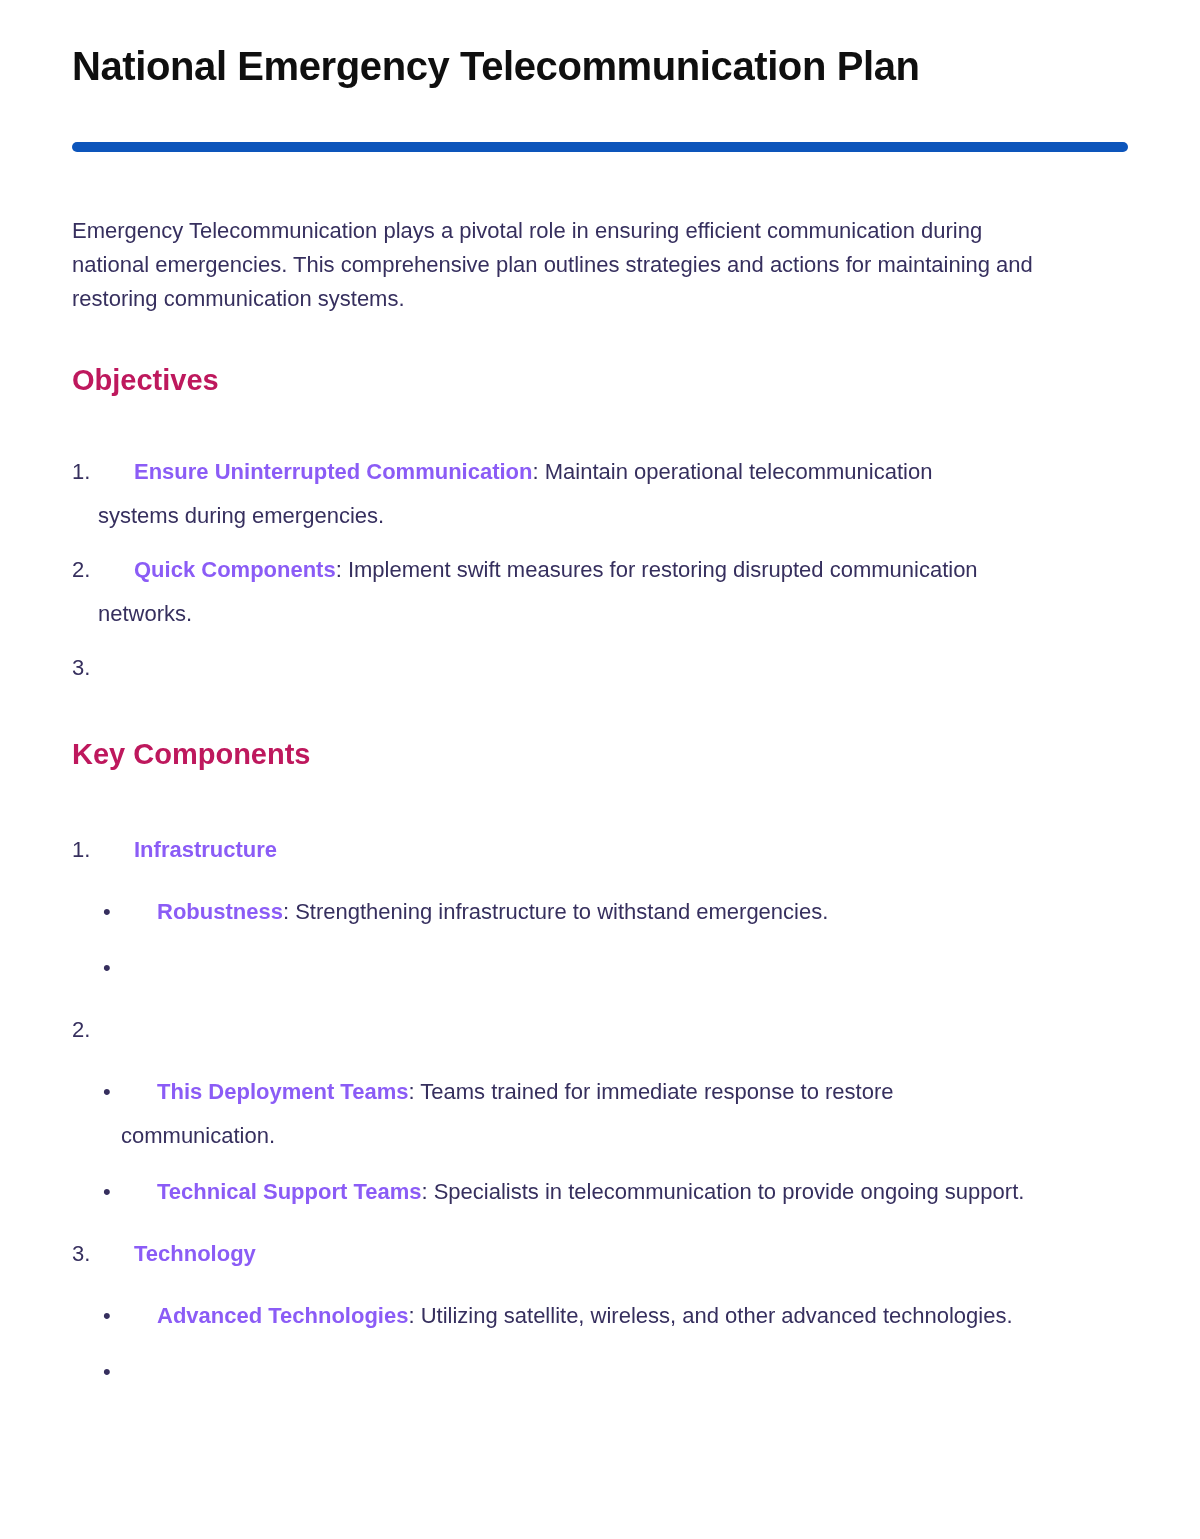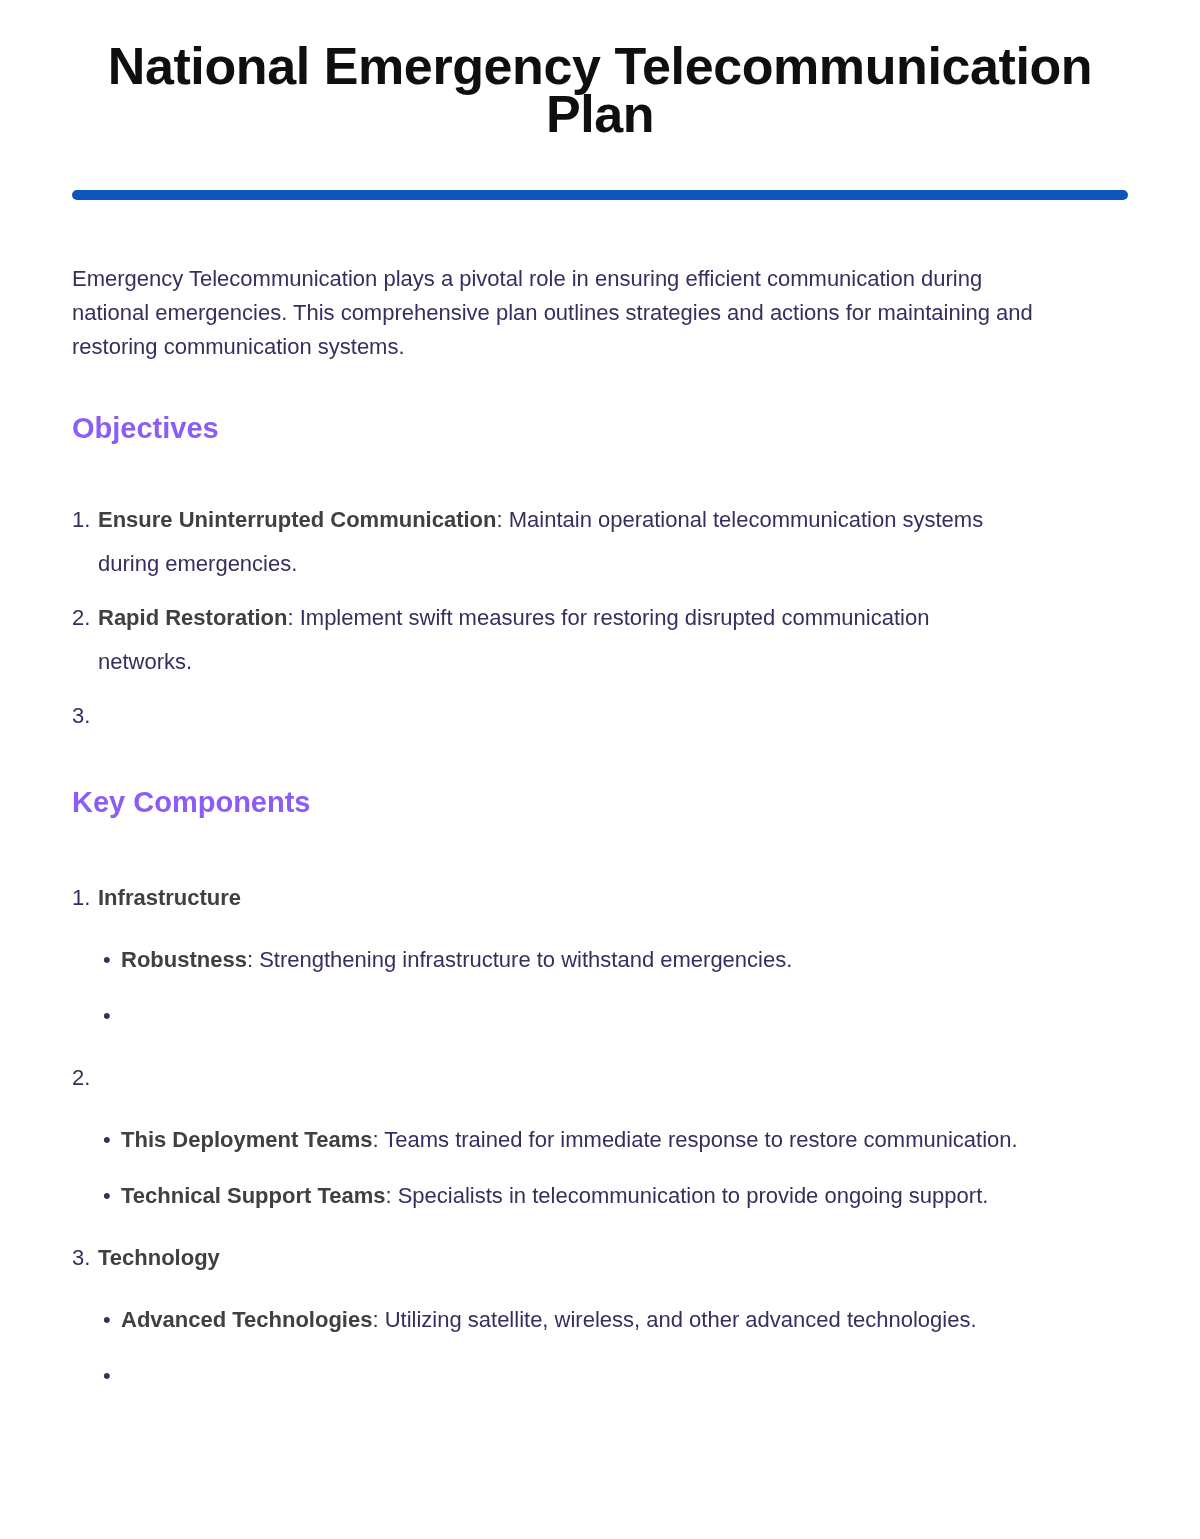--- a/index.html
+++ b/index.html
@@ -10,24 +10,23 @@
     font-family: "Liberation Sans", sans-serif;
     color: #362f5e;
   }
   body { min-height: 1539px; width: 1200px; }
   .page {
     width: 1056px;
     margin: 0 auto;
   }
   .doc-title {
     margin: 42px 0 0 0;
-    font-size: 52px;
+    font-size: 40px;
     line-height: 48px;
     font-weight: 700;
-    text-align: center;
     color: #0f0f0f;
     letter-spacing: -0.4px;
   }
   .divider {
     height: 10px;
     border-radius: 6px;
     background: #0d55bb;
     margin-top: 52px;
   }
   .intro {
@@ -35,21 +34,21 @@
     max-width: 990px;
     font-size: 22px;
     line-height: 34px;
     color: #362f5e;
   }
   .section-heading {
     margin: 46px 0 0 0;
     font-size: 29px;
     line-height: 36px;
     font-weight: 700;
-    color: #8b5cf6;
+    color: #be185d;
   }
   .section-heading.key { }
   .list {
     margin-top: 52px;
     font-size: 22px;
     line-height: 44px;
   }
   .groups { margin-top: 56px; }
   .li {
     display: flex;
@@ -61,21 +60,22 @@
     flex: none;
     width: 26px;
     color: #362f5e;
   }
   .li-body {
     max-width: 920px;
     color: #362f5e;
   }
   .li-body strong, .group-name {
     font-weight: 700;
-    color: #404040;
+    color: #8b5cf6;
+    margin-left: 36px;
   }
   .bullets {
     margin: 18px 0 18px 31px;
   }
   .group:last-child .bullets { margin-bottom: 0; }
   .bullets .li { margin-bottom: 12px; }
   .bullets .li:last-child { margin-bottom: 0; }
   .dot {
     flex: none;
     width: 18px;
@@ -95,21 +95,21 @@
 
   <h2 class="section-heading">Objectives</h2>
 
   <div class="list objectives">
     <div class="li">
       <span class="num">1.</span>
       <span class="li-body"><strong>Ensure Uninterrupted Communication</strong><span>: Maintain operational telecommunication systems during emergencies.</span></span>
     </div>
     <div class="li">
       <span class="num">2.</span>
-      <span class="li-body"><strong>Rapid Restoration</strong><span>: Implement swift measures for restoring disrupted communication networks.</span></span>
+      <span class="li-body"><strong>Quick Components</strong><span>: Implement swift measures for restoring disrupted communication networks.</span></span>
     </div>
     <div class="li">
       <span class="num">3.</span>
     </div>
   </div>
 
   <h2 class="section-heading key">Key Components</h2>
 
   <div class="list groups">
 

